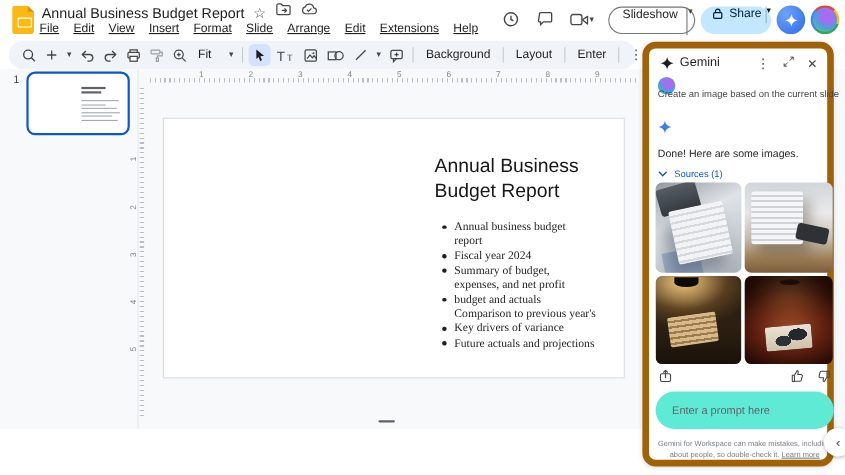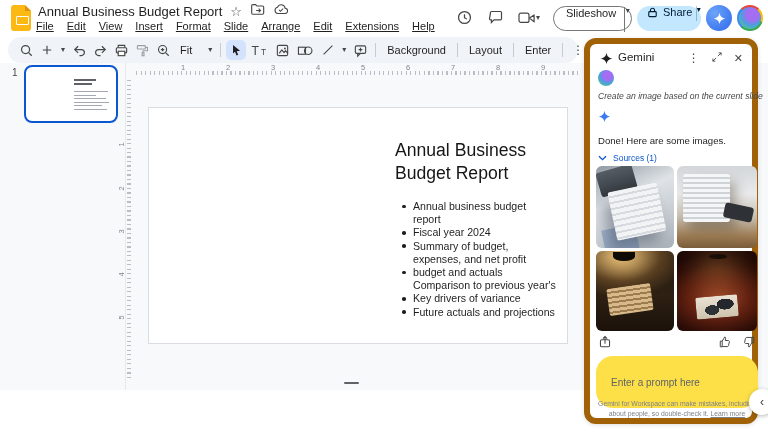--- a/index.html
+++ b/index.html
@@ -63,39 +63,39 @@
   .hruler .num { position:absolute; top:0; transform:translateX(-50%); font-size:7.5px; color:#80868b; }
   .vruler { position:absolute; left:119px; top:80px; width:13px; height:300px; }
   .vruler .ticks { position:absolute; top:0; bottom:0; right:1px; width:4px;
     background:repeating-linear-gradient(180deg,#b9bdc4 0 1px,transparent 1px 4.5px); }
   .vruler .num { position:absolute; left:0; transform:rotate(-90deg); font-size:7.5px; color:#80868b; }
 
   .slide { position:absolute; left:148px; top:107px; width:420px; height:237px; background:#fff;
     border:1px solid #d9dce1; }
   .slide-title { position:absolute; left:246px; top:31px; font-size:17.6px; line-height:23px; color:#161616; }
   .slide-bullets { position:absolute; left:251px; top:92px; width:158px; font-size:10.6px; line-height:13.2px; color:#1f1f1f; }
-  .bullet { position:relative; padding-left:13px; }
+  .bullet { position:relative; padding-left:13px;font-family:Liberation Serif, serif; }
   .bullet::before { content:""; position:absolute; left:2px; top:4.8px; width:3.6px; height:3.6px;
     border-radius:50%; background:#1f1f1f; }
   .resize-handle { position:absolute; left:344px; top:382px; width:15px; height:2px; background:#5f6368; border-radius:1px; }
 
   
   .bottombar { position:absolute; left:0; top:390px; width:768px; height:42px; background:#fff; }
 
   
   .gemini-panel { position:absolute; left:584px; top:38px; width:174px; height:386px; background:#fff;
     border:6px solid #a16207; border-radius:12px; box-shadow:0 1px 4px rgba(60,64,67,.16); }
   .gp-title { position:absolute; left:28px; top:7px; font-size:11.5px; color:#1f1f1f; }
   .gp-spark { position:absolute; left:10px; top:7px; }
   .gp-hicons { position:absolute; right:9px; top:5px; display:flex; align-items:center; gap:11px; }
   .gp-more { font-size:12px; color:#444746; }
   .gp-close { font-size:11px; color:#444746; }
   .gp-avatar { position:absolute; left:8px; top:26px; width:16px; height:16px; border-radius:50%;
     background:radial-gradient(circle at 60% 35%, #a46df2 0 30%, #4b9fe0 55%, #57c785 85%); }
-  .gp-user-msg { position:absolute; left:8px; top:47px; font-size:8.6px; color:#474747; white-space:nowrap;font-style:italic; }
+  .gp-user-msg { position:absolute; left:8px; top:36px; font-size:8.6px; color:#474747; white-space:nowrap; }
   .gp-blue-spark { position:absolute; left:8px; top:65px; }
   .gp-response { position:absolute; left:8px; top:91px; font-size:9.6px; color:#1f1f1f; }
   .gp-sources { position:absolute; left:8px; top:109px; display:flex; align-items:center; gap:6px; }
   .gp-sources span { font-size:8.5px; color:#0b57d0; font-weight:500; }
   .gemini-grid { position:absolute; left:6px; top:122px; width:162px; display:grid;
     grid-template-columns:78px 80px; grid-template-rows:82px 80px; gap:3px; }
   .gimg { border-radius:6px; position:relative; overflow:hidden; }
   .gimg1 { background:linear-gradient(155deg,#8f98a1,#dfe3e7 38%,#cdd3d8 60%,#aab2ba); }
   .gimg1::before { content:""; position:absolute; left:3%; top:3%; width:48%; height:30%;
     background:linear-gradient(180deg,#555c64,#34393f); border-radius:3px; transform:rotate(-16deg); }
@@ -118,21 +118,21 @@
   .gimg4::before { content:""; position:absolute; left:40%; top:4%; width:22%; height:6%;
     background:#1a0d06; border-radius:50%; box-shadow:0 12px 30px 10px rgba(245,180,90,.45); }
   .gimg4::after { content:""; position:absolute; left:24%; top:56%; width:52%; height:27%;
     background:radial-gradient(14px 9px at 70% 40%,#24282c 60%,transparent 61%),
                radial-gradient(12px 8px at 38% 62%,#2c3136 60%,transparent 61%),
                linear-gradient(180deg,#eae2d4,#cdc2ac);
     transform:rotate(-5deg); border-radius:2px; }
   .gemini-actions { position:absolute; left:8px; top:291px; width:158px; height:16px; }
   .act-insert { position:absolute; left:0; top:0; }
   .act-thumbs { position:absolute; right:0; top:0; display:flex; gap:10px; }
-  .gp-input { position:absolute; left:6px; top:312px; width:162px; height:52px; background:#fde047;
+  .gp-input { position:absolute; left:6px; top:312px; width:162px; height:34px; background:#5eead4;
     border-radius:17px; display:flex; align-items:center; padding-left:15px; }
   .gp-input span { font-size:10px; color:#5f6368; }
   .gp-footer { position:absolute; left:0; top:355px; width:174px; text-align:center;
     font-size:6.8px; line-height:9.5px; color:#7d818a; }
   .gp-footer .lm { text-decoration:underline; }
 
   .edge-toggle { position:absolute; left:749px; top:389px; width:26px; height:26px; border-radius:50%;
     background:#fff; box-shadow:0 1px 4px rgba(0,0,0,.28); display:flex; align-items:center; justify-content:center;
     font-size:12px; color:#3c4043; }
 </style>

